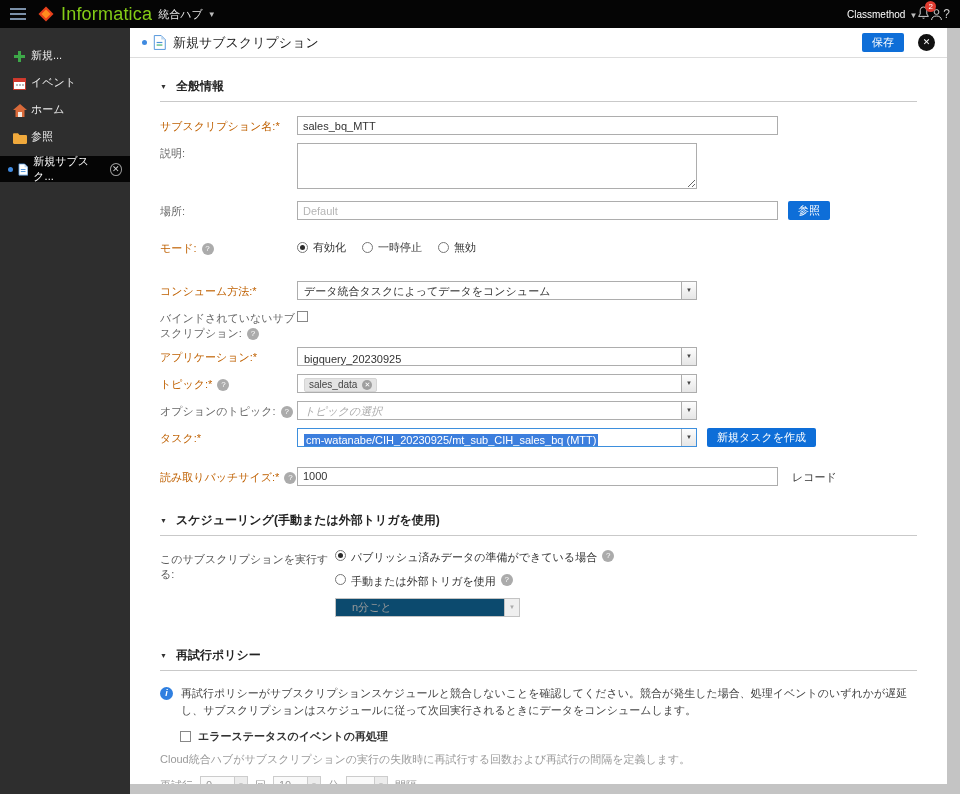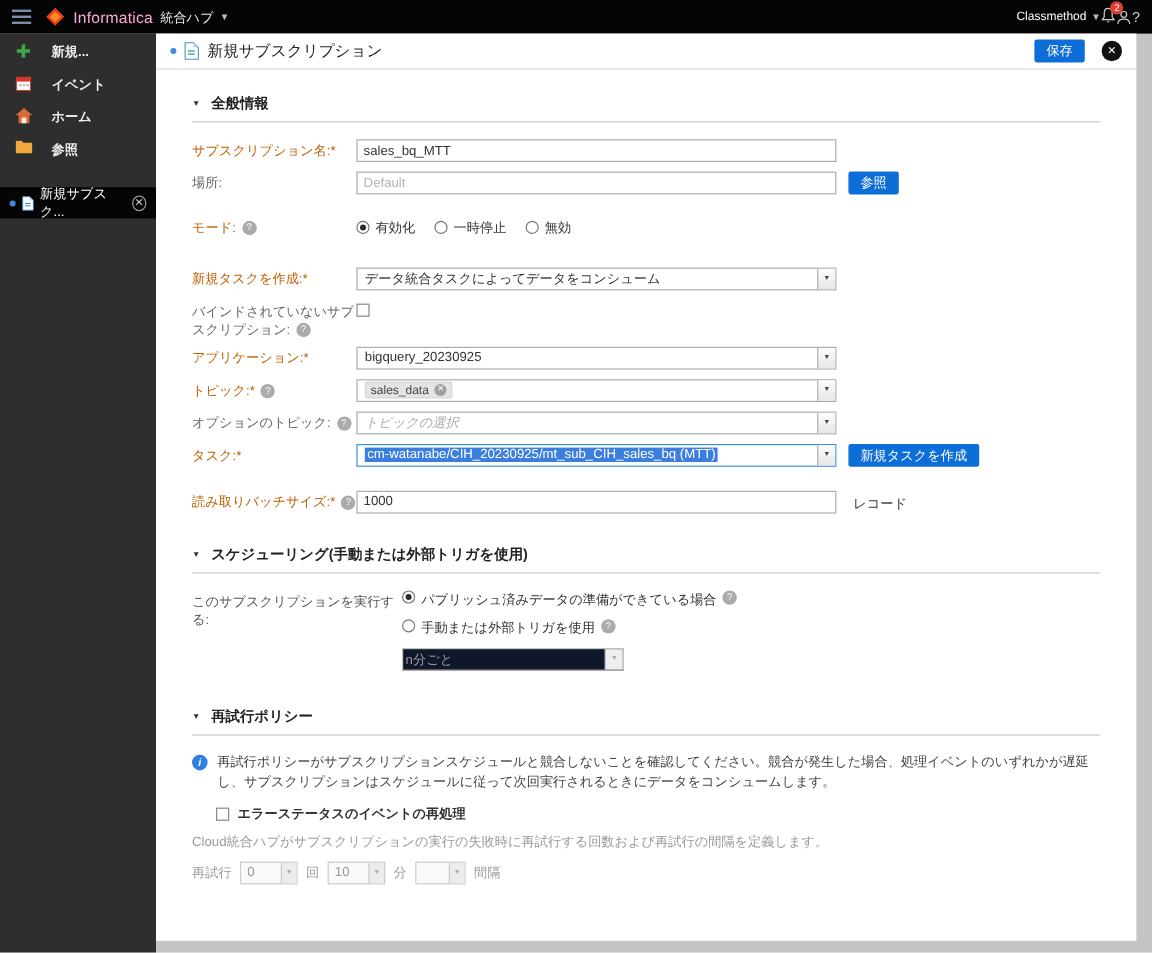--- a/index.html
+++ b/index.html
@@ -4,33 +4,33 @@
 <style>
   * { margin:0; padding:0; box-sizing:border-box; }
   body { font-family:"Liberation Sans","DejaVu Sans",sans-serif; }
   .stage { position:relative; width:960px; height:794px; background:#c4c4c4; overflow:hidden; font-size:11px; color:#333; }
 
   
   .topbar { position:absolute; top:0; left:0; width:960px; height:28px; background:#050505; display:flex; align-items:center; padding:0 10px; }
   .hamburger { width:16px; display:flex; flex-direction:column; gap:3px; margin-right:12px; cursor:pointer; }
   .hamburger span { display:block; height:2px; background:#7b90a8; }
   .logo { margin-right:7px; }
-  .brand { color:#f9a8d4; font-size:13px; letter-spacing:.2px; }
+  .brand { color:#84cc16; font-size:18px; letter-spacing:.2px; }
   .product { color:#e8e8e8; font-size:11px; margin-left:6px; }
   .chev { color:#bcbcbc; font-size:8px; margin-left:5px; }
   .tb-right { margin-left:auto; display:flex; align-items:center; }
   .account { color:#fff; font-size:10px; cursor:pointer; }
   .account .chev { margin-left:4px; }
   .bell { position:relative; cursor:pointer; }
   .badge { position:absolute; top:-5px; right:-6px; min-width:11px; height:11px; background:#e03c31; border-radius:6px; color:#fff; font-size:8px; line-height:11px; text-align:center; padding:0 2px; }
   .helpq { color:#cfcfcf; font-size:12px; cursor:pointer; }
 
   
   .sidebar { position:absolute; top:28px; left:0; width:130px; bottom:0; background:#2e2e2e; }
-  .side-item { display:flex; align-items:flex-start; gap:16px; height:27px; padding:0 12px; color:#ececec; cursor:pointer;font-weight:bold; }
+  .side-item { display:flex; align-items:flex-end; gap:4px; height:27px; padding:0 12px; color:#ececec; cursor:pointer; }
   .side-item .ic { width:15px; display:flex; justify-content:center; }
   .side-tab { display:flex; align-items:center; gap:5px; height:26px; padding:0 8px; background:#050505; color:#fff; margin-top:12px; cursor:pointer; }
   .bdot { width:5px; height:5px; border-radius:50%; background:#3f8ae0; flex-shrink:0; }
   .tabclose { margin-left:auto; width:13px; height:13px; border:1px solid #9a9a9a; border-radius:50%; color:#cfcfcf; font-size:9px; line-height:11px; text-align:center; cursor:pointer; }
 
   
   .main { position:absolute; top:28px; left:130px; width:817px; height:756px; background:#fff; }
   .mhead { height:30px; border-bottom:1px solid #ddd; display:flex; align-items:center; padding:0 12px; }
   .mtitle { font-size:13px; color:#222; margin-left:7px; }
   .btn { background:#0e6ed8; color:#fff; border:none; border-radius:2px; height:19px; padding:0 10px; font-size:11px; font-family:inherit; cursor:pointer; }
@@ -41,44 +41,44 @@
 
   .sect { display:flex; align-items:center; font-weight:bold; color:#222; font-size:12px; }
   .sect .tri { font-size:7px; margin-right:9px; color:#333; cursor:pointer; }
   .sect-line { border-top:1px solid #c9c9c9; margin:6px 0 14px; }
 
   .frow { display:flex; align-items:flex-start; margin-bottom:8px; }
   .lbl { width:137px; padding-top:3px; color:#666; line-height:1.35; flex-shrink:0; }
   .lbl.req { color:#bf6000; }
   .help { display:inline-block; width:12px; height:12px; border-radius:50%; background:#ababab; color:#fff; font-size:8px; line-height:12px; text-align:center; margin-left:5px; vertical-align:middle; cursor:pointer; }
 
-  .ti { width:400px; height:19px; border:1px solid #adadad; padding:0 5px; font-size:11px; font-family:inherit; color:#333; }
+  .ti { width:481px; height:19px; border:1px solid #adadad; padding:0 5px; font-size:11px; font-family:inherit; color:#333; }
   .ti::placeholder { color:#b5b5b5; }
   textarea.ti { width:400px; height:46px; resize:both; padding:3px 5px; }
 
-  .sel { width:400px; height:19px; border:1px solid #adadad; background:#fff; display:flex; align-items:center; position:relative; padding:0 20px 0 6px; cursor:pointer; }
+  .sel { width:400px; height:19px; border:1px solid #adadad; background:#fff; display:flex; align-items:flex-end; position:relative; padding:0 20px 0 6px; cursor:pointer; }
   .sel .arr { position:absolute; right:0; top:0; bottom:0; width:15px; border-left:1px solid #adadad; background:linear-gradient(#fdfdfd,#e6e6e6); display:flex; align-items:center; justify-content:center; font-size:6px; color:#444; }
   .sel.focus { border-color:#3d8fdd; }
   .hl { background:#3c7edd; color:#fff; padding:0 2px; }
   .ph { color:#aaa; font-style:italic; }
   .chip { display:inline-flex; align-items:center; background:#e4e4e4; border:1px solid #d5d5d5; border-radius:2px; padding:0 4px; height:14px; font-size:10px; color:#444; }
   .chip .x { margin-left:5px; width:10px; height:10px; border-radius:50%; background:#9f9f9f; color:#fff; font-size:7px; line-height:10px; text-align:center; cursor:pointer; }
 
   .rdot { display:inline-block; width:11px; height:11px; border:1px solid #777; border-radius:50%; background:#fff; position:relative; margin-right:5px; flex-shrink:0; cursor:pointer; }
   .rdot.on::after { content:""; position:absolute; inset:2px; background:#2b2b2b; border-radius:50%; }
   .rgroup { display:flex; align-items:center; padding-top:2px; }
   .ropt { display:flex; align-items:center; margin-right:16px; color:#333; }
   .cb { display:inline-block; width:11px; height:11px; border:1px solid #888; background:#fff; flex-shrink:0; cursor:pointer; }
 
   .inline-btn { margin-left:10px; }
 
   .srow { display:flex; align-items:flex-start; }
   .slbl { width:175px; color:#555; padding-top:2px; flex-shrink:0; }
   .sopt { display:flex; align-items:flex-start; margin-bottom:9px; color:#333; }
-  .schedsel { width:185px; height:19px; border:1px solid #c3c3c3; background:#0f172a; color:#999; display:flex; align-items:center; padding-left:2px; position:relative; margin-top:2px; }
+  .schedsel { width:185px; height:19px; border:1px solid #c3c3c3; background:#0c4a6e; color:#999; display:flex; align-items:center; padding-left:16px; position:relative; margin-top:2px; }
   .schedsel .arr { position:absolute; right:0; top:0; bottom:0; width:15px; border-left:1px solid #c3c3c3; background:#efefef; display:flex; align-items:center; justify-content:center; font-size:6px; color:#aaa; }
 
   .inforow { display:flex; line-height:1.6; color:#444; }
   .infoic { width:13px; height:13px; border-radius:50%; background:#2f7fe0; color:#fff; font-size:9px; font-style:italic; font-weight:bold; text-align:center; line-height:13px; margin:2px 8px 0 0; flex-shrink:0; }
   .cbrow { display:flex; align-items:center; gap:7px; margin-top:9px; font-weight:bold; color:#333;margin-left:20px; }
   .graydesc { color:#9a9a9a; margin:8px 0 9px; }
   .retryrow { display:flex; align-items:center; gap:7px; color:#9a9a9a; }
   .mini { height:19px; border:1px solid #ccc; background:#fafafa; color:#999; display:flex; align-items:center; padding:0 16px 0 5px; position:relative; }
   .mini .arr { position:absolute; right:0; top:0; bottom:0; width:13px; border-left:1px solid #ccc; background:#ececec; display:flex; align-items:center; justify-content:center; font-size:6px; color:#aaa; }
   .w48 { width:48px; } .w42 { width:42px; }
@@ -191,20 +191,24 @@
         <span class="tri">▼</span>
         <span>全般情報</span>
       </div>
       <div class="sect-line"></div>
 
       <div class="frow">
         <div class="lbl req">サブスクリプション名:*</div>
         <input class="ti" value="sales_bq_MTT" style="">
       </div>
 
+      <div class="frow" style="margin-bottom:12px">
+        <div class="lbl">説明:</div>
+        <textarea class="ti" style=""></textarea>
+      </div>
 
       <div class="frow" style="margin-bottom:18px">
         <div class="lbl">場所:</div>
         <input class="ti" placeholder="Default" style="">
         <button class="btn inline-btn">参照</button>
       </div>
 
       <div class="frow" style="margin-bottom:25px">
         <div class="lbl req"><span>モード:</span><span class="help">?</span></div>
         <div class="rgroup">
@@ -217,21 +221,21 @@
               <span>一時停止</span>
             </span>
           <span class="ropt">
               <span class="rdot"></span>
               <span>無効</span>
             </span>
         </div>
       </div>
 
       <div class="frow">
-        <div class="lbl req">新規タスクを作成:*</div>
+        <div class="lbl req">コンシューム方法:*</div>
         <div class="sel">
           <span>データ統合タスクによってデータをコンシューム</span>
             <span class="arr">▼</span>
         </div>
       </div>
 
       <div class="frow" style="margin-bottom:6px">
         <div class="lbl"><span>バインドされていないサブスクリプション:</span><span class="help">?</span></div>
         <span class="cb" style="margin-top:3px"></span>
       </div>

